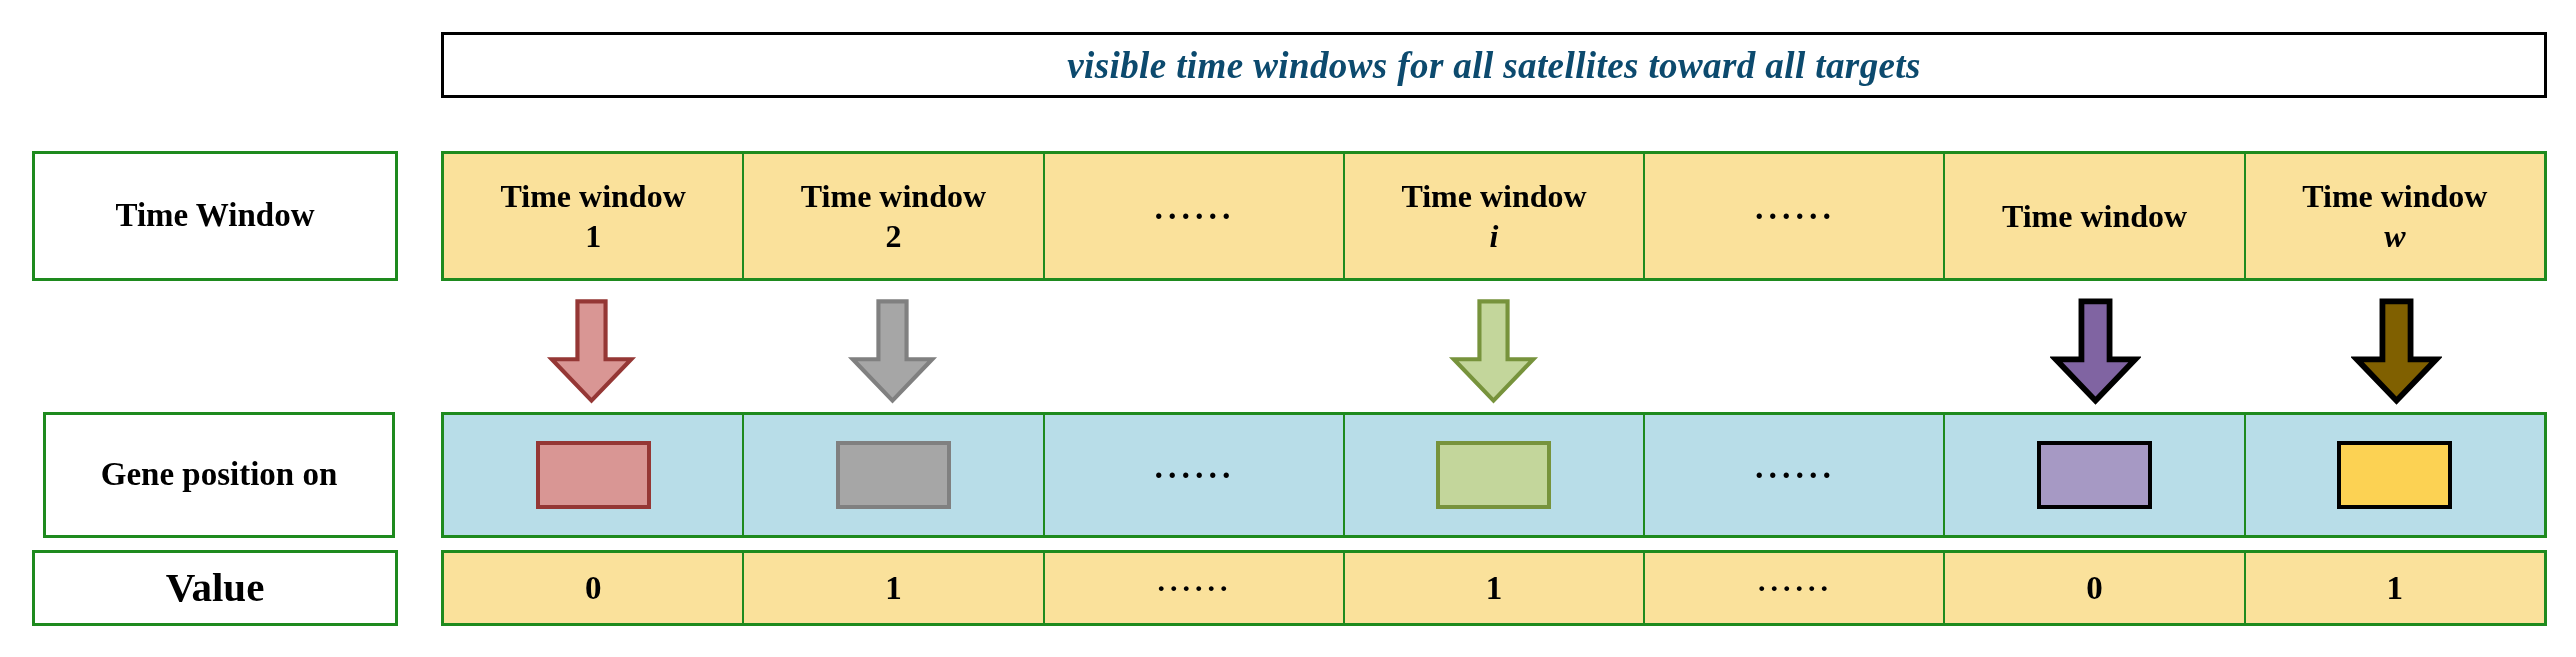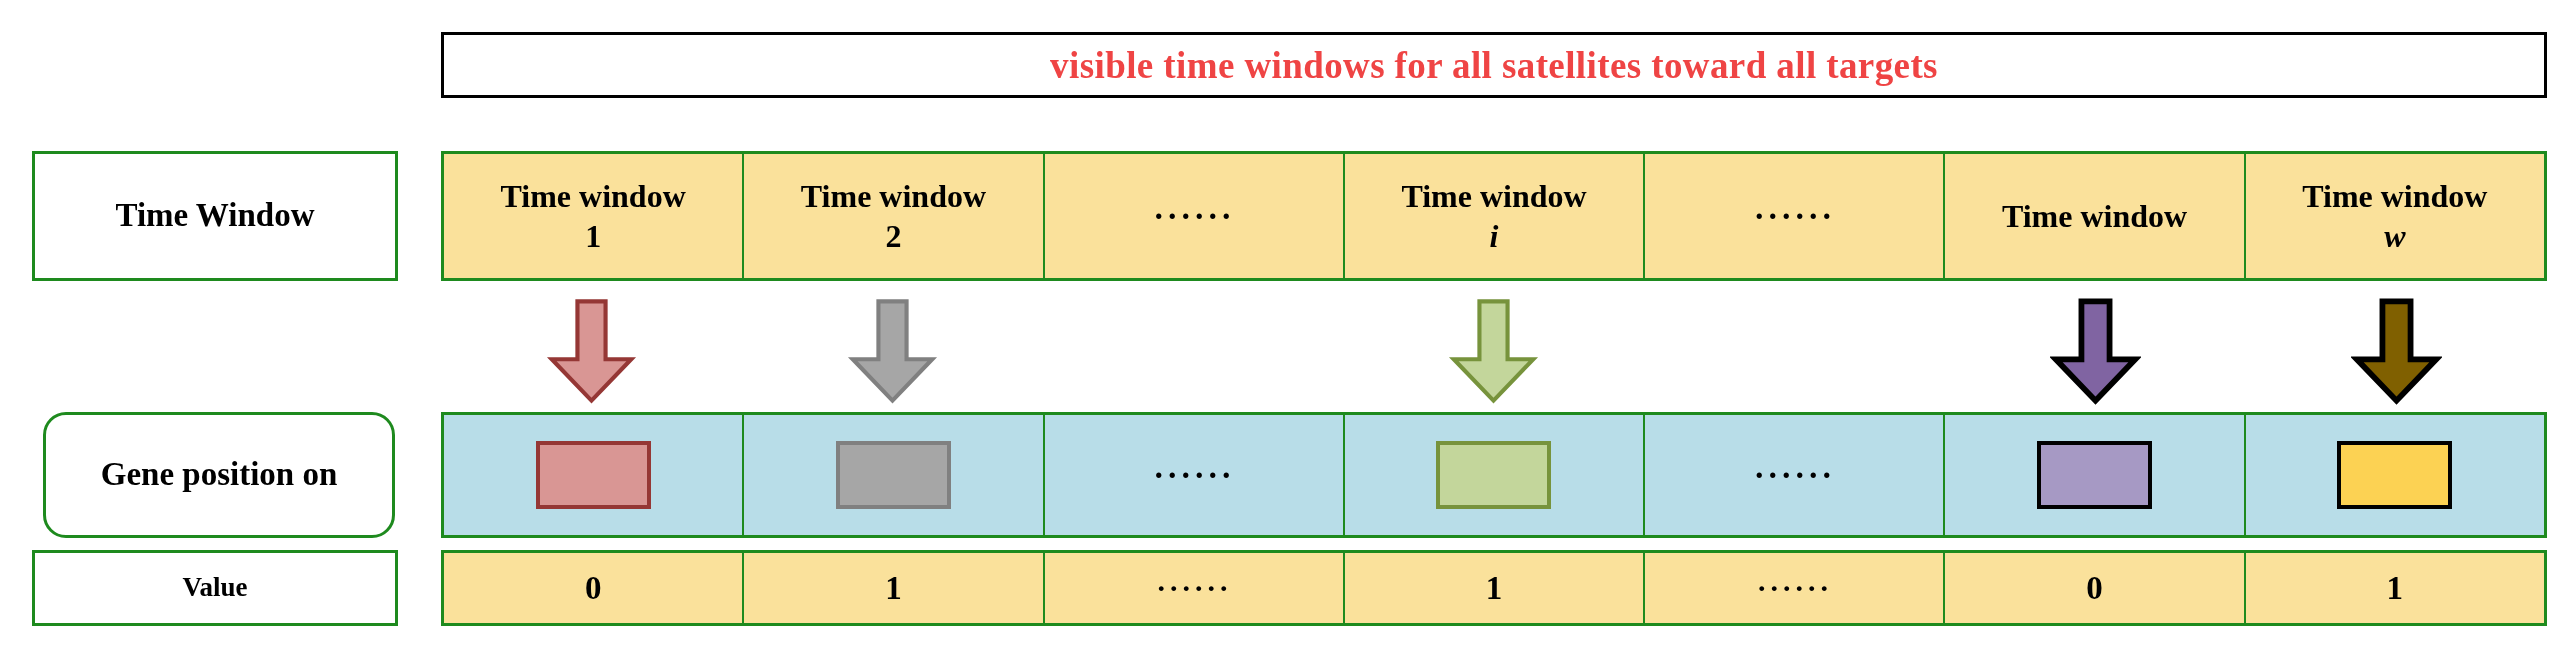--- a/index.html
+++ b/index.html
@@ -31,23 +31,24 @@
     border: 3.3px solid #000000;
     background: #ffffff;
     box-sizing: border-box;
     display: flex;
     align-items: center;
     justify-content: center;
   }
   .title-banner .title-text {
     font-size: 37px;
     font-weight: bold;
-    color: #ef4444;
+    color: #0c4a6e;
     letter-spacing: 0.4px;
     white-space: nowrap;
+    font-style: italic;
   }
 
   
   .row-label {
     position: absolute;
     border: 3.3px solid #1E8A1E;
     background: #ffffff;
     box-sizing: border-box;
     display: flex;
     align-items: center;
@@ -65,28 +66,27 @@
     font-size: 33px;
   }
   #label-gene-position {
     left: 43px;
     top: 412px;
     width: 352px;
     height: 126px;
     font-size: 33px;
     flex-direction: column;
     padding: 0 5px;
-    border-radius: 23px;
   }
   #label-value {
     left: 32px;
     top: 550px;
     width: 366px;
     height: 76px;
-    font-size: 27px;
+    font-size: 41px;
   }
 
   
   .grid-row {
     position: absolute;
     left: 441px;
     width: 2106px;
     display: flex;
     box-sizing: border-box;
     border: 3.3px solid #1E8A1E;

